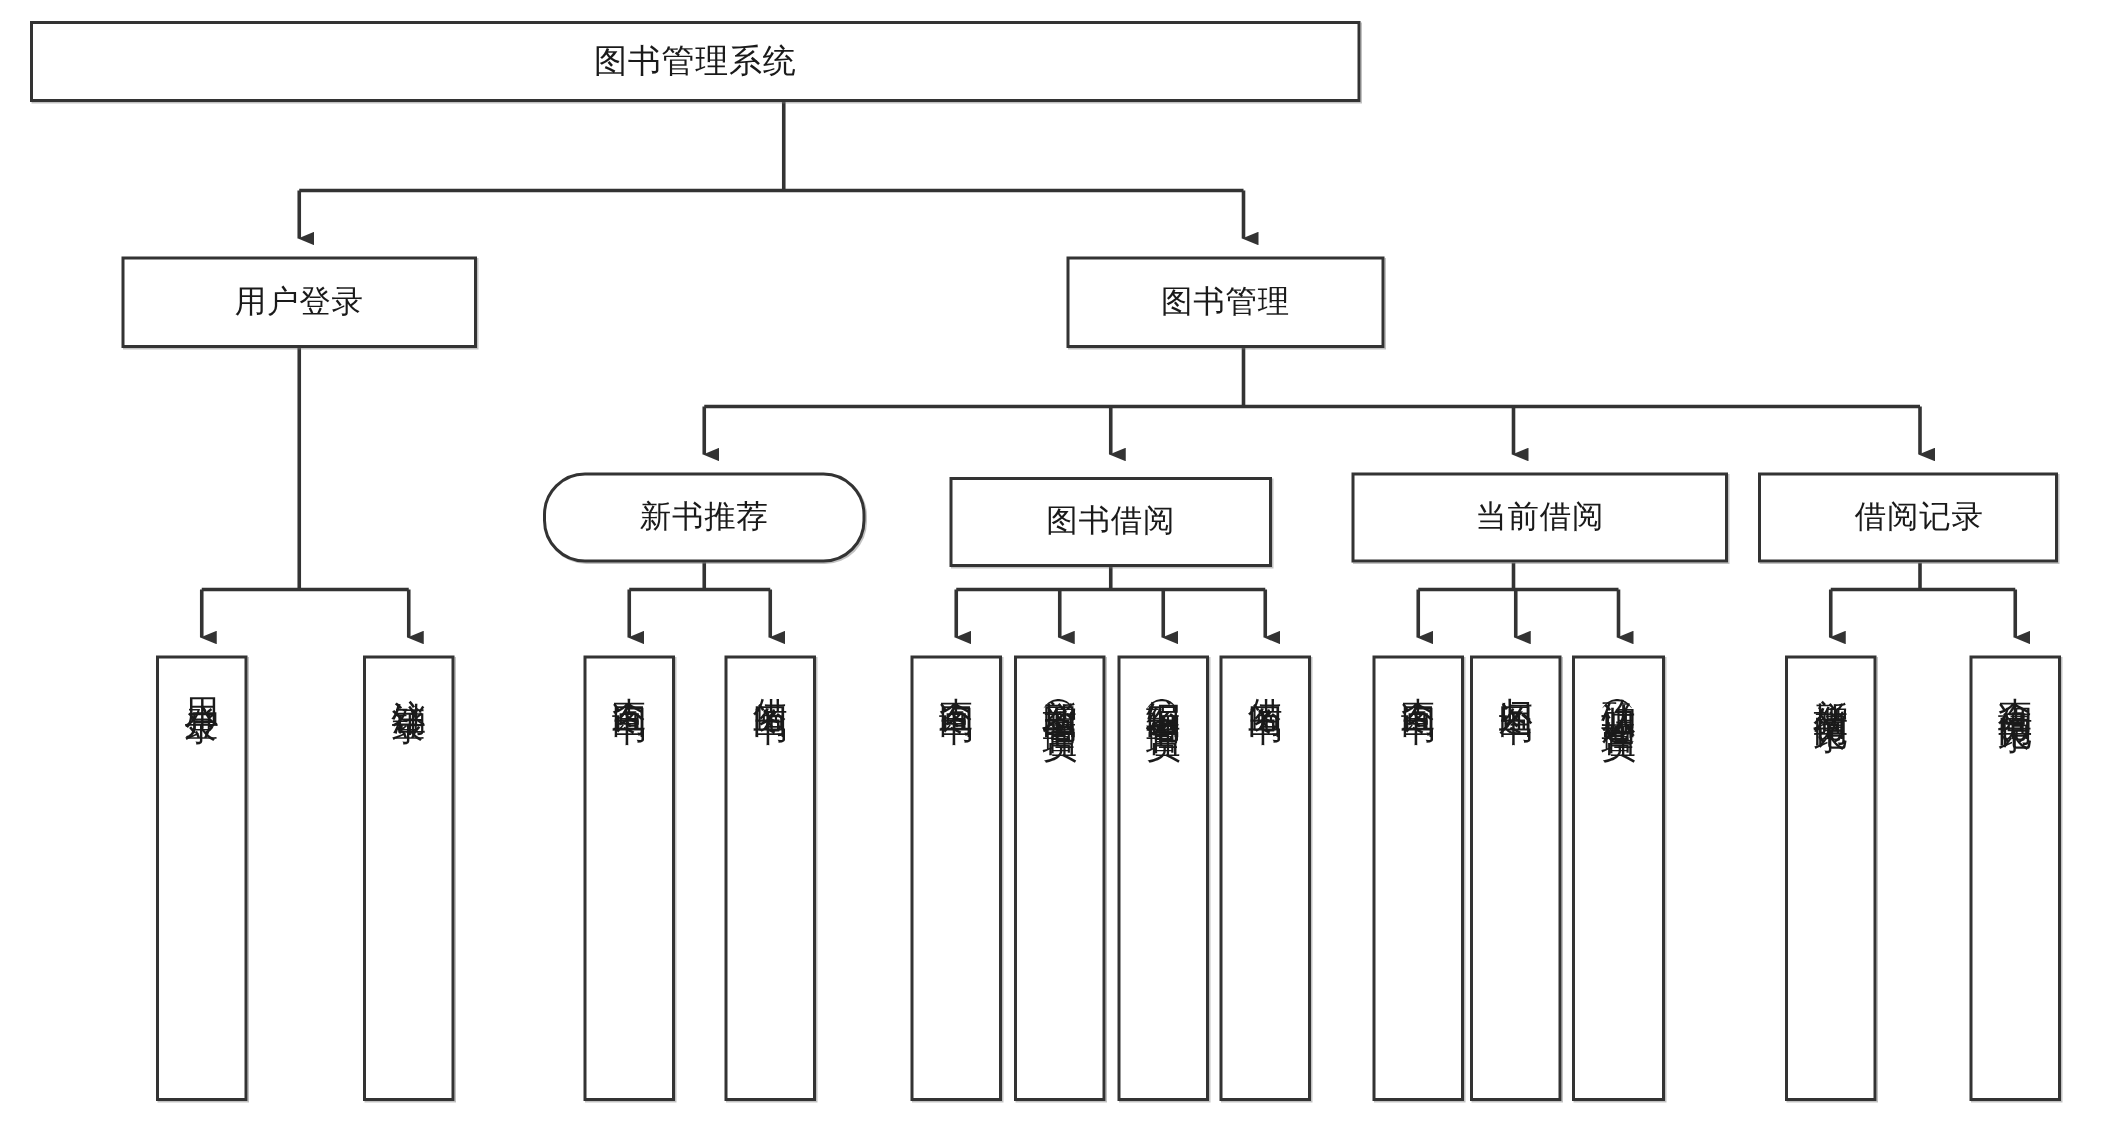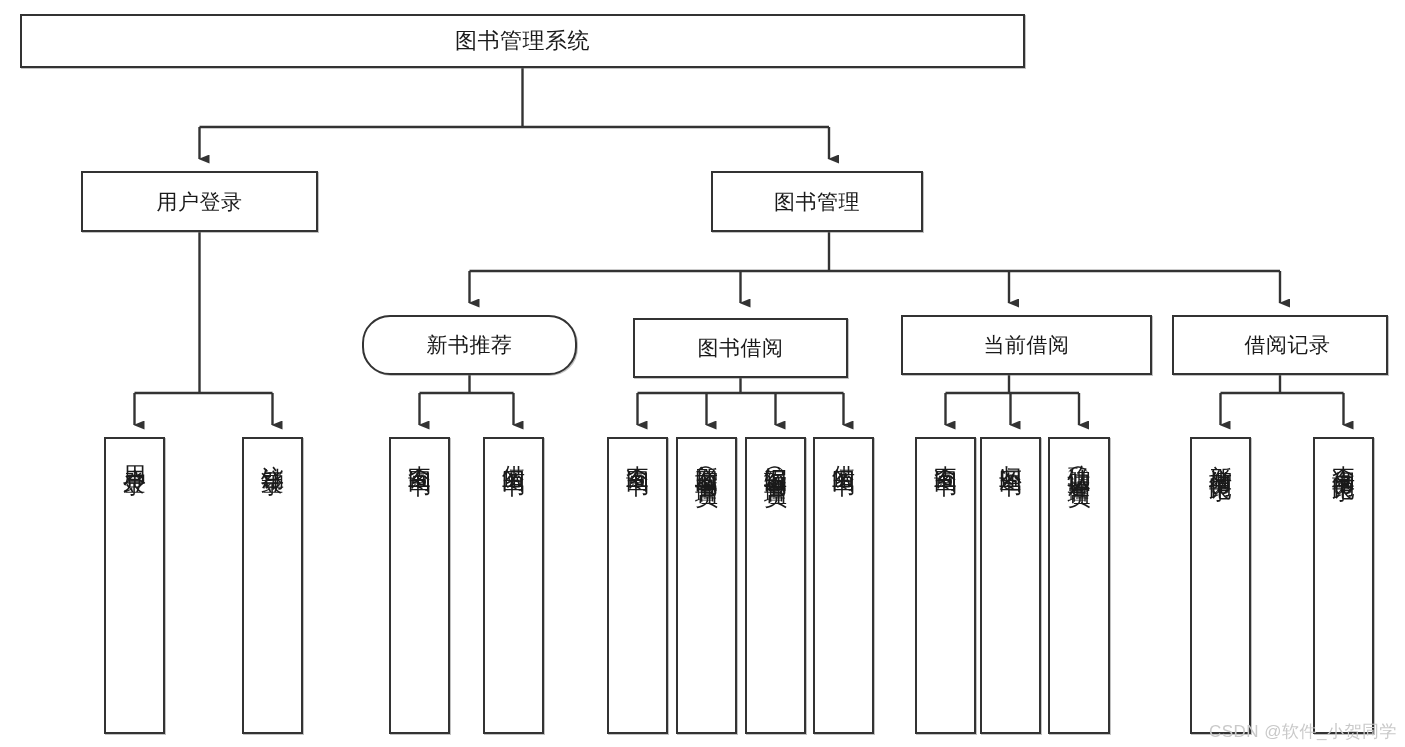--- a/index.html
+++ b/index.html
@@ -115,39 +115,39 @@
         <path d="M945.5,393 L945.5,425" marker-end="url(#arrowhead)"></path>
         <path d="M1010.5,393 L1010.5,425" marker-end="url(#arrowhead)"></path>
         <path d="M1079,393 L1079,425" marker-end="url(#arrowhead)"></path>
         <path d="M1280,375 L1280,393"></path>
         <path d="M1220.5,393 L1343.5,393"></path>
         <path d="M1220.5,393 L1220.5,425" marker-end="url(#arrowhead)"></path>
         <path d="M1343.5,393 L1343.5,425" marker-end="url(#arrowhead)"></path>
       </g>
   </svg>
   <div id="node-layer">
-      <div class="node horiz root" id="node-root" style="left: 20px; top: 14px; width: 1005px; height: 54px;">
+      <div class="node horiz root" id="node-root" style="left: 20px; top: 14px; width: 887px; height: 54px;">
         <span class="node-label">图书管理系统</span>
       </div>
       <div class="node horiz" id="node-login" style="left: 81px; top: 171px; width: 237px; height: 61px;">
         <span class="node-label">用户登录</span>
       </div>
       <div class="node horiz" id="node-bookmgmt" style="left: 711px; top: 171px; width: 212px; height: 61px;">
         <span class="node-label">图书管理</span>
       </div>
       <div class="node horiz" id="node-newbook" style="left: 362px; top: 315px; width: 215px; height: 60px; border-radius: 28px;">
         <span class="node-label">新书推荐</span>
       </div>
       <div class="node horiz" id="node-borrow" style="left: 633px; top: 318px; width: 215px; height: 60px;">
         <span class="node-label">图书借阅</span>
       </div>
       <div class="node horiz" id="node-current" style="left: 901px; top: 315px; width: 251px; height: 60px;">
         <span class="node-label">当前借阅</span>
       </div>
-      <div class="node horiz" id="node-records" style="left: 1172px; top: 315px; width: 216px; height: 60px; padding-left: 15px;">
+      <div class="node horiz" id="node-records" style="left: 1172px; top: 315px; width: 200px; height: 60px; padding-left: 15px;">
         <span class="node-label">借阅记录</span>
       </div>
       <div class="node vert" id="node-leaf-login-1" style="left: 104px; top: 437px; width: 61px; height: 297px;">
         <span class="node-label">用户登录</span>
       </div>
       <div class="node vert" id="node-leaf-login-2" style="left: 242px; top: 437px; width: 61px; height: 297px;">
         <span class="node-label">注销登录</span>
       </div>
       <div class="node vert" id="node-leaf-new-1" style="left: 389px; top: 437px; width: 61px; height: 297px;">
         <span class="node-label">查询图书</span>
@@ -176,14 +176,13 @@
       <div class="node vert" id="node-leaf-cur-3" style="left: 1048px; top: 437px; width: 62px; height: 297px;">
         <span class="node-label">确认归还（管理员）</span>
       </div>
       <div class="node vert" id="node-leaf-rec-1" style="left: 1190px; top: 437px; width: 61px; height: 297px;">
         <span class="node-label">新增借阅记录</span>
       </div>
       <div class="node vert" id="node-leaf-rec-2" style="left: 1313px; top: 437px; width: 61px; height: 297px;">
         <span class="node-label">查询借阅记录</span>
       </div>
     </div>
-  <div class="watermark">CSDN @软件_小贺同学</div>
 </div>
 
 </body></html>

